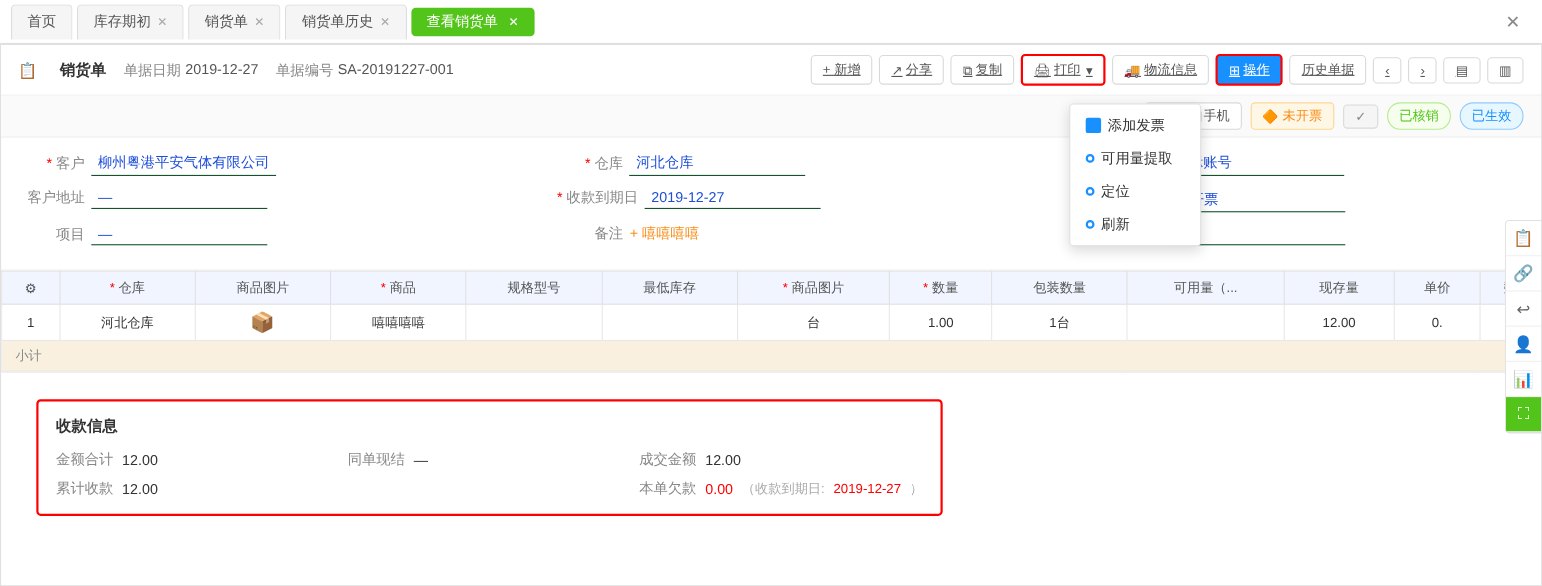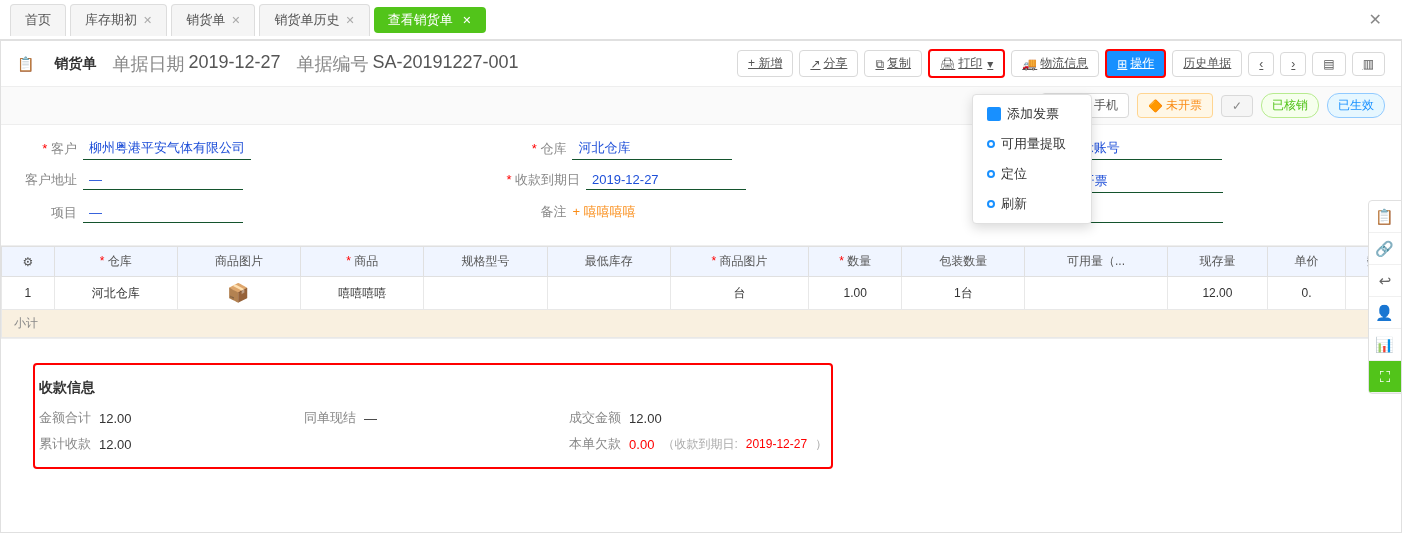--- a/index.html
+++ b/index.html
@@ -21,21 +21,21 @@
     
     .main-area { background: #fff; margin: 0; border: 1px solid #e0e0e0; }
 
     
     .doc-header {
       display: flex; align-items: center; padding: 8px 16px; border-bottom: 1px solid #eee;
       background: #fff; gap: 16px;
     }
     .doc-title-icon { color: #1890ff; font-size: 14px; margin-right: 4px; }
     .doc-title { font-weight: 600; font-size: 14px; color: #333; }
-    .doc-meta { display: flex; align-items: center; gap: 16px; color: #555; font-size: 18px; }
+    .doc-meta { display: flex; align-items: center; gap: 16px; color: #555; font-size: 13px; }
     .doc-meta span { display: flex; gap: 4px; }
     .doc-meta .label { color: #888; }
     .spacer { flex: 1; }
     .toolbar { display: flex; align-items: center; gap: 6px; }
     .toolbar-btn {
       display: flex; align-items: center; gap: 3px; padding: 4px 10px; border: 1px solid #d9d9d9;
       border-radius: 4px; background: #fff; cursor: pointer; font-size: 12px; color: #555;
       white-space: nowrap;
       text-decoration: underline;
     }
@@ -77,21 +77,21 @@
       padding: 6px 8px; border: 1px solid #e0e0e0; white-space: nowrap;
       font-weight: normal; color: #555; text-align: center;
     }
     th.required::before { content: "* "; color: red; }
     td { padding: 5px 8px; border: 1px solid #e8e8e8; text-align: center; color: #333; }
     tbody tr:nth-child(even) { background: #fafafa; }
     .subtotal-row td { background: #f9f0e0; color: #888; }
 
     
     .payment-section {
-      margin: 12px 16px; border: 2px solid red; border-radius: 4px; padding: 14px 4px;
+      margin: 12px 16px; border: 2px solid red; border-radius: 4px; padding: 14px 16px;
       display: inline-block; min-width: 520px; background: #fff;
     }
     .payment-title { font-weight: 700; font-size: 14px; margin-bottom: 12px; }
     .payment-grid { display: grid; grid-template-columns: 1fr 1fr 1fr; gap: 8px 7px; }
     .payment-row { display: flex; align-items: center; gap: 8px; }
     .payment-label { color: #888; white-space: nowrap; }
     .payment-value { color: #333; }
     .payment-value.red { color: red; }
 
     

